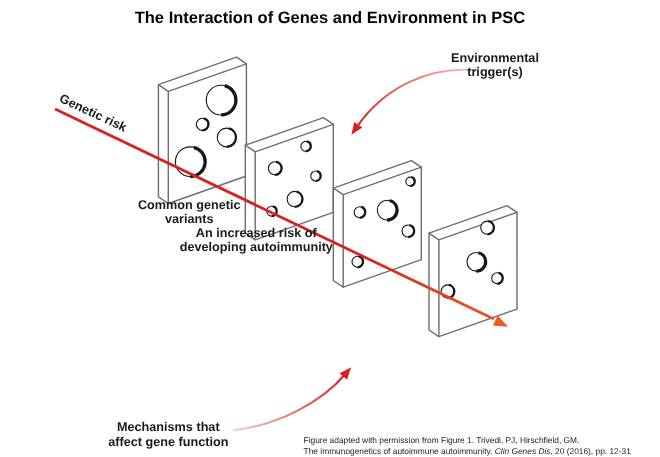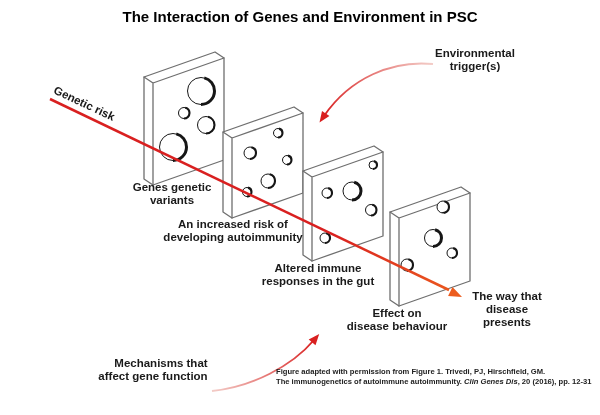--- a/index.html
+++ b/index.html
@@ -19,22 +19,22 @@
   }
   .title{
     position:absolute;left:0;top:8px;width:100%;text-align:center;
     font-weight:bold;font-size:15px;color:#000;
   }
   .genetic-risk{
     position:absolute;left:57px;top:84px;font-weight:bold;font-size:11.5px;
     transform:rotate(25deg);transform-origin:left top;white-space:nowrap;
   }
   .citation{
-    position:absolute;left:276px;top:367px;font-size:7.6px;line-height:9.6px;
-    color:#222;font-weight:bold;white-space:nowrap;
+    position:absolute;left:276px;top:396px;font-size:7.6px;line-height:9.6px;
+    color:#222;font-weight:normal;white-space:nowrap;
   }
   .citation i{font-style:italic;}
 </style>
 </head>
 <body>
 
 <div id="canvas">
 
   <svg id="diagram-svg" width="600" height="415" viewBox="0 0 600 415">
     <defs>
@@ -130,39 +130,33 @@
     <g>
       <path d="M 212,391 C 252,387 292,366 314,340" fill="none" stroke="url(#mechGrad)" stroke-width="1.9"></path>
       <polygon points="319.2,333.9 315.5,345.2 308.7,339.4" fill="#d92020"></polygon>
     </g>
   </svg>
 
   <div class="title">The Interaction of Genes and Environment in PSC</div>
 
   <div class="genetic-risk">Genetic risk</div>
 
-  <div class="lbl" style="left:475px;top:47px;">Environmental
+  <div class="lbl" style="left:450px;top:47px;">Environmental
 trigger(s)</div>
 
-  <div class="lbl" style="left:172px;top:181px;">Genes genetic
+  <div class="lbl" style="left:172px;top:181px;">Common genetic
 variants</div>
 
-  <div class="lbl" style="left:233px;top:218px;">An increased risk of
+  <div class="lbl" style="left:233px;top:206px;">An increased risk of
 developing autoimmunity</div>
 
-  <div class="lbl" style="left:318px;top:262px;">Altered immune
-responses in the gut</div>
 
-  <div class="lbl" style="left:397px;top:307px;">Effect on
-disease behaviour</div>
 
-  <div class="lbl" style="left:507px;top:290px;">The way that
-disease presents</div>
 
-  <div class="lbl" style="left:153px;top:357px;text-align:right;">Mechanisms that
+  <div class="lbl" style="left:153px;top:383px;">Mechanisms that
 affect gene function</div>
 
   <div class="citation">
     <div><span>Figure adapted with permission from Figure 1. Trivedi, PJ, Hirschfield, GM.</span></div>
     <div><span>The immunogenetics of autoimmune autoimmunity. </span><i>Clin Genes Dis</i><span>, 20 (2016), pp. 12-31</span></div>
   </div>
 
 </div>
 
 </body></html>

